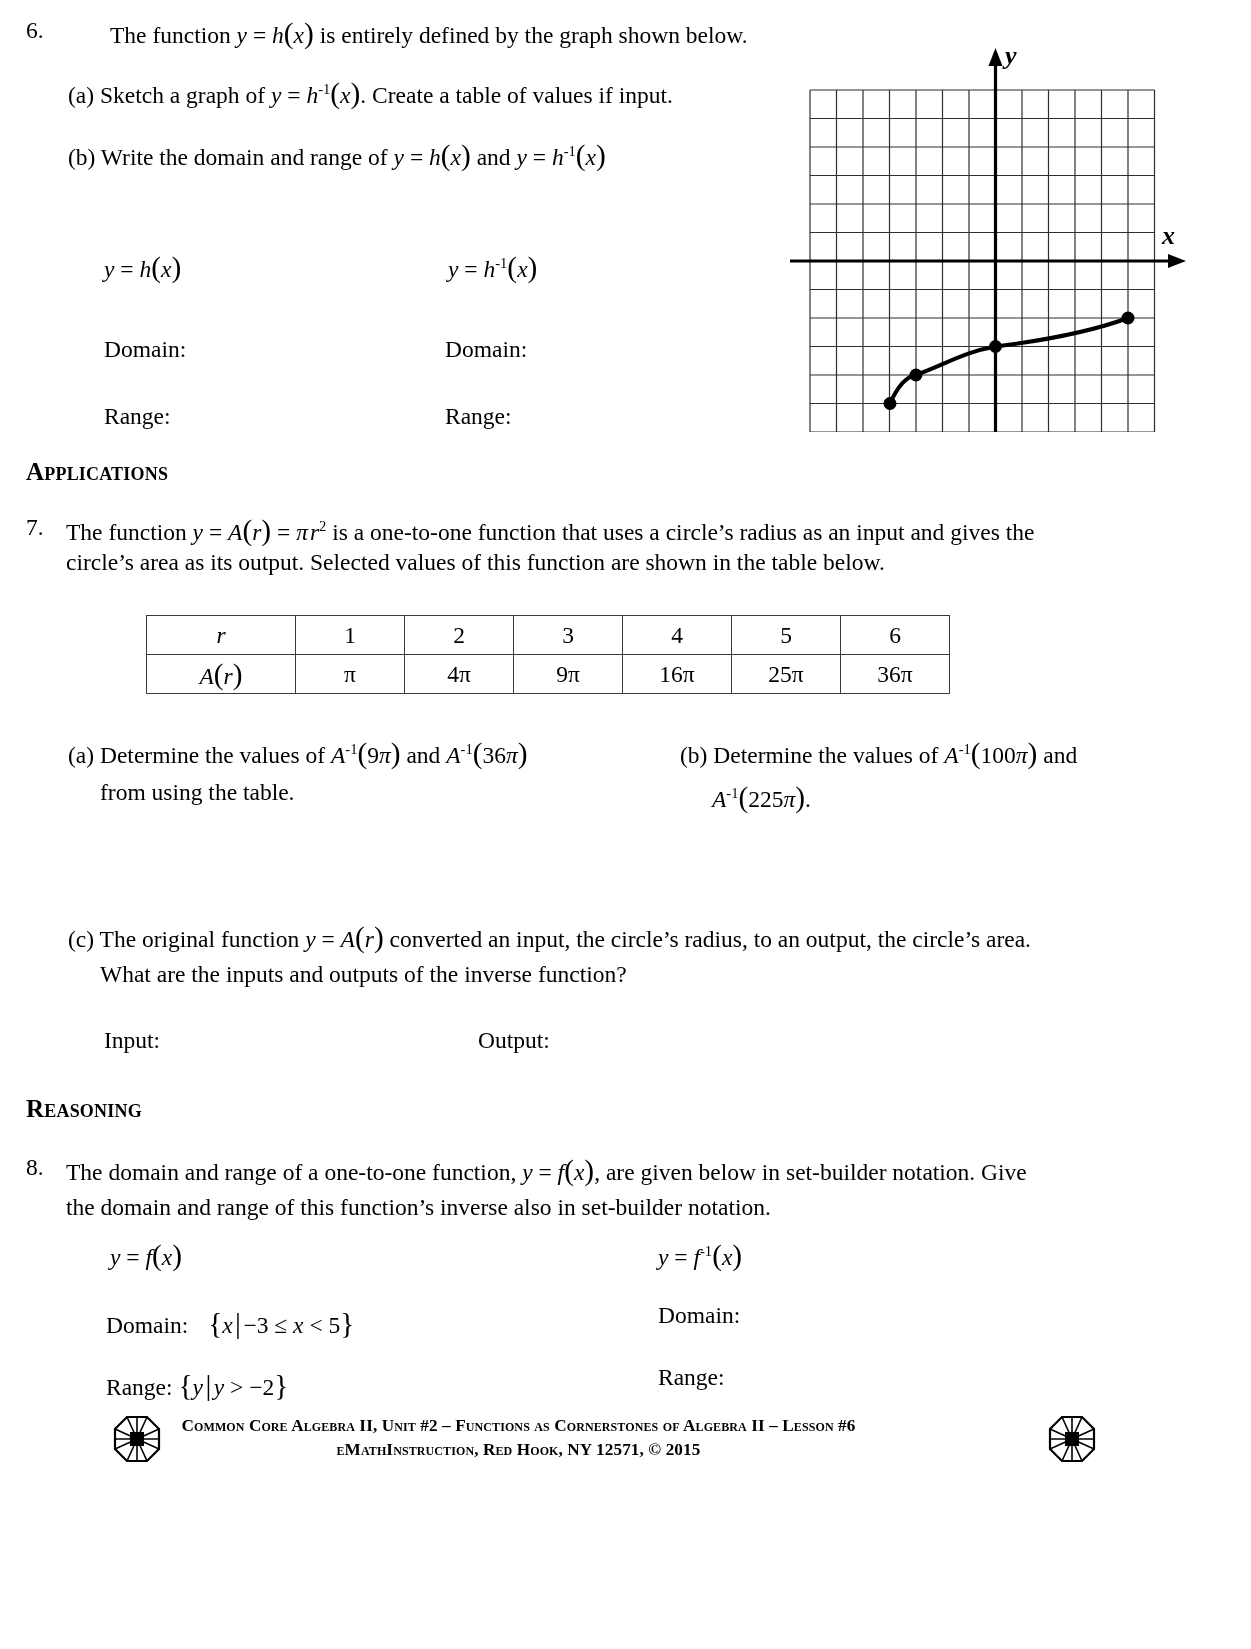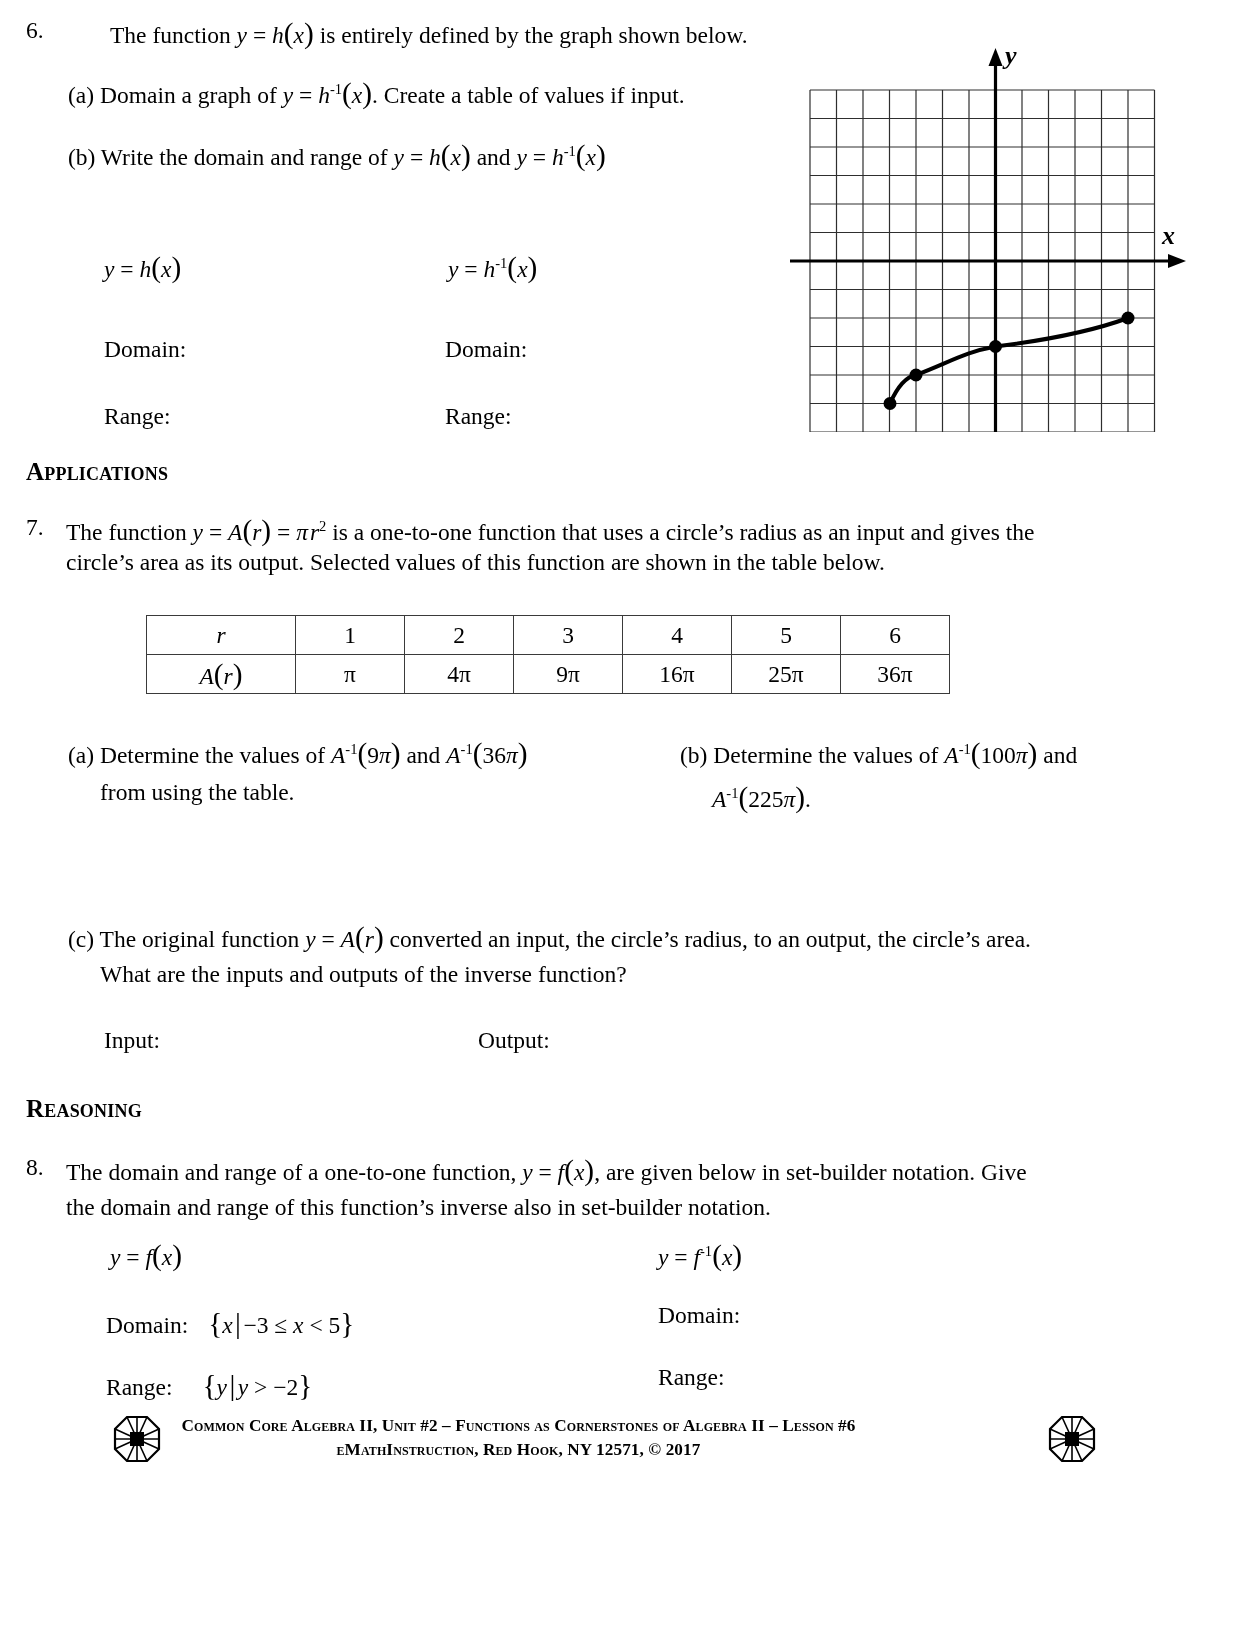--- a/index.html
+++ b/index.html
@@ -120,21 +120,21 @@
 <div class="page">
 
   <div class="txt" id="p6-num">6.</div>
 
   <div class="txt" id="p6-stem">
     <span>The function </span><span class="nowrap"><span class="mi">y</span> = <span class="mi">h</span><span class="bigpar">(</span><span class="mi">x</span><span class="bigpar">)</span></span><span> is entirely defined by the graph shown below.</span>
   </div>
 
   <div class="txt" id="p6-a">
     <span>(a)</span>
-    <span>Domain a graph of </span><span class="nowrap"><span class="mi">y</span> = <span class="mi">h</span><span class="sup">-1</span><span class="bigpar">(</span><span class="mi">x</span><span class="bigpar">)</span>.</span><span>  Create a table of values if input.</span>
+    <span>Sketch a graph of </span><span class="nowrap"><span class="mi">y</span> = <span class="mi">h</span><span class="sup">-1</span><span class="bigpar">(</span><span class="mi">x</span><span class="bigpar">)</span>.</span><span>  Create a table of values if input.</span>
   </div>
 
   <div class="txt" id="p6-b">
     <span>(b)</span>
     <span>Write the domain and range of </span><span class="nowrap"><span class="mi">y</span> = <span class="mi">h</span><span class="bigpar">(</span><span class="mi">x</span><span class="bigpar">)</span></span><span> and </span><span class="nowrap"><span class="mi">y</span> = <span class="mi">h</span><span class="sup">-1</span><span class="bigpar">(</span><span class="mi">x</span><span class="bigpar">)</span></span>
   </div>
 
 
   <div class="txt" id="p6-fn-left">
     <span class="mi">y</span> = <span class="mi">h</span><span class="bigpar">(</span><span class="mi">x</span><span class="bigpar">)</span>
@@ -279,29 +279,29 @@
   <div class="txt" id="p8-dom-l">
     <span>Domain:</span>
     <span style="margin-left:14px;">
       <span class="bigpar">{</span><span class="mi">x</span><span class="bigpar"> | </span>−3 ≤ <span class="mi">x</span> &lt; 5<span class="bigpar">}</span>
     </span>
   </div>
   <div class="txt" id="p8-dom-r">Domain:</div>
 
   <div class="txt" id="p8-rng-l">
     <span>Range:</span>
-    <span style="margin-left:24px;">
+    <span style="">
       <span class="bigpar">{</span><span class="mi">y</span><span class="bigpar"> | </span><span class="mi">y</span> &gt; −2<span class="bigpar">}</span>
     </span>
   </div>
   <div class="txt" id="p8-rng-r">Range:</div>
 
   <div id="footer">
     <div class="line">Common Core Algebra II, Unit #2 – Functions as Cornerstones of Algebra II – Lesson #6</div>
-    <div class="line">eMathInstruction, Red Hook, NY 12571, © 2017</div>
+    <div class="line">eMathInstruction, Red Hook, NY 12571, © 2015</div>
   </div>
 
   <svg class="logo" id="logo-left" viewBox="0 0 48 48">
     <polygon points="14,2 34,2 46,14 46,34 34,46 14,46 2,34 2,14" fill="#ffffff" stroke="#000" stroke-width="2.2"></polygon>
     <g stroke="#000" stroke-width="1.6" fill="none">
       <line x1="14" y1="2" x2="34" y2="46"></line>
       <line x1="34" y1="2" x2="14" y2="46"></line>
       <line x1="2" y1="14" x2="46" y2="34"></line>
       <line x1="2" y1="34" x2="46" y2="14"></line>
       <line x1="24" y1="2" x2="24" y2="46"></line>

